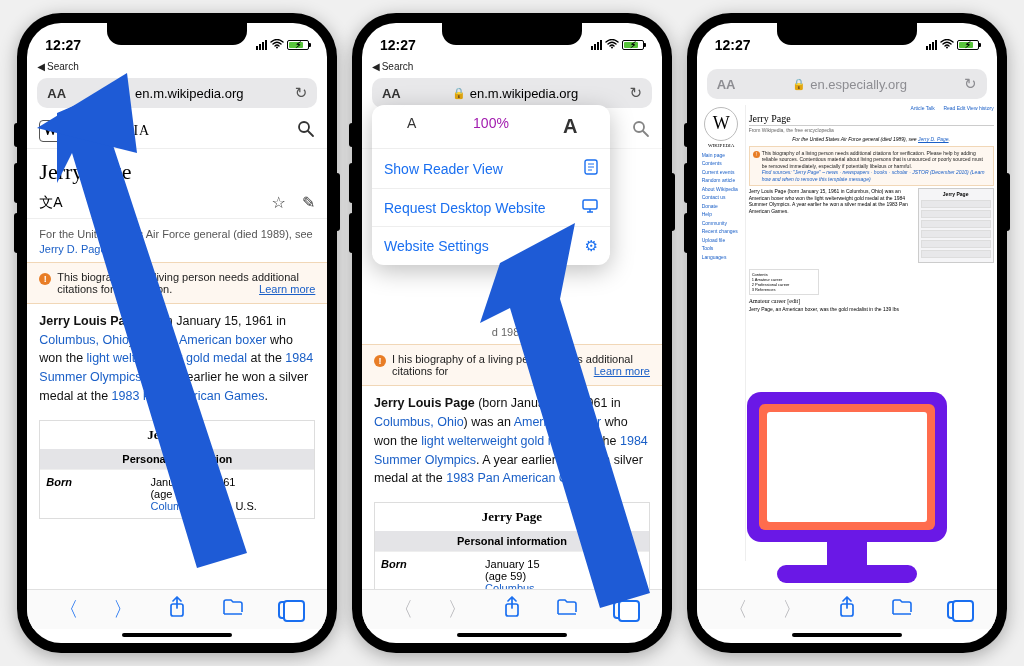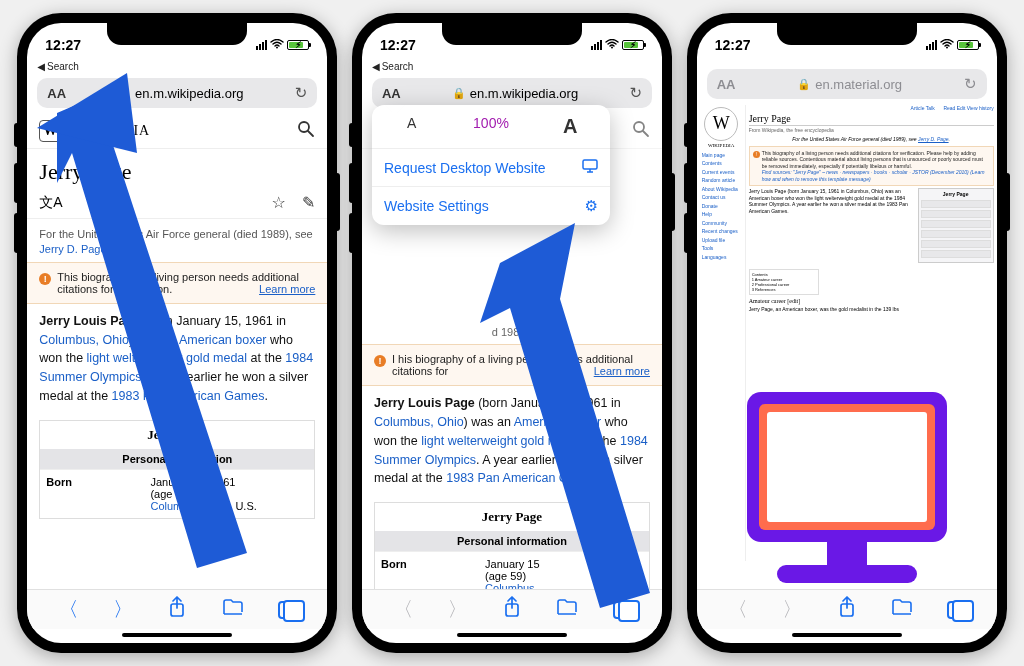--- a/index.html
+++ b/index.html
@@ -102,21 +102,21 @@
   }
   .notice .dot{width:12px;height:12px;background:#e87d26;border-radius:50%;color:#fff;display:flex;align-items:center;justify-content:center;font-size:9px;font-weight:bold;flex-shrink:0;margin-top:2px;}
   .learn{color:#1a5fc7;float:right;}
   .para{padding:8px 12px;font-size:12.5px;line-height:1.5;color:#111;}
   .para a{color:#1a5fc7;text-decoration:none;}
   .para b{font-weight:600;}
   .infobox{margin:6px 12px;border:1px solid #ddd;font-size:11px;}
   .infobox .ib-title{text-align:center;padding:6px;font-weight:600;font-family:Georgia,serif;font-size:13px;}
   .infobox .ib-hd{background:#e4e4e7;text-align:center;padding:4px;font-weight:600;}
   .infobox .row{display:flex;border-top:1px solid #eee;}
-  .infobox .k{width:38%;padding:6px;font-weight:600;}
+  .infobox .k{width:38%;padding:6px;font-weight:600;font-style:italic;}
   .infobox .v{padding:6px;flex:1;}
   .v a{color:#1a5fc7;text-decoration:none;}
   
   .sfbar{
     position:absolute;bottom:14px;left:0;right:0;
     display:flex;justify-content:space-around;align-items:center;
     padding:6px 14px;font-size:20px;color:#1a6ff0;
     border-top:1px solid #e0e0e0;background:#fafafa;
   }
   .sfbar.dim{color:#b5b5b9;}
@@ -356,20 +356,31 @@
       </div>
     </div>
 
     <div class="popover">
       <div class="zoom">
         <div>A</div>
         <div class="mid">100%</div>
         <div class="big">A</div>
       </div>
       <div class="item">
+        <span>Show Reader View</span>
+        <span class="ico">
+          <svg width="14" height="16" viewBox="0 0 14 16">
+              <rect x="1" y="1" width="12" height="14" rx="2" fill="none" stroke="#1a6ff0" stroke-width="1.4"></rect>
+              <line x1="4" y1="5" x2="10" y2="5" stroke="#1a6ff0"></line>
+              <line x1="4" y1="8" x2="10" y2="8" stroke="#1a6ff0"></line>
+              <line x1="4" y1="11" x2="8" y2="11" stroke="#1a6ff0"></line>
+            </svg>
+        </span>
+      </div>
+      <div class="item">
         <span>Request Desktop Website</span>
         <span class="ico">
           <svg width="16" height="14" viewBox="0 0 16 14">
               <rect x="1" y="1" width="14" height="9" rx="1.5" fill="none" stroke="#1a6ff0" stroke-width="1.5"></rect>
               <line x1="5" y1="13" x2="11" y2="13" stroke="#1a6ff0" stroke-width="1.5"></line>
               <line x1="8" y1="10" x2="8" y2="13" stroke="#1a6ff0" stroke-width="1.5"></line>
             </svg>
         </span>
       </div>
       <div class="item">
@@ -457,21 +468,21 @@
         <span class="battery">
             <span class="fill"></span>
             <span class="bolt">⚡︎</span>
           </span>
       </span>
     </div>
     <div class="addr" style="margin-top:8px">
       <span class="aa" style="color:#8d8d92">AA</span>
       <span class="urlwrap" style="color:#8d8d92">
           <span class="lock">🔒</span>
-          <span>en.material.org</span>
+          <span>en.especially.org</span>
         </span>
       <span class="refresh" style="color:#8d8d92">↻</span>
     </div>
 
     <div class="desktop-wp">
       <div class="side">
         <div class="logo">W</div>
         <div style="text-align:center;font-family:serif;font-size:5px;margin-bottom:2px">WIKIPEDIA</div>
         <ul id="dside">
             <li>Main page</li>

